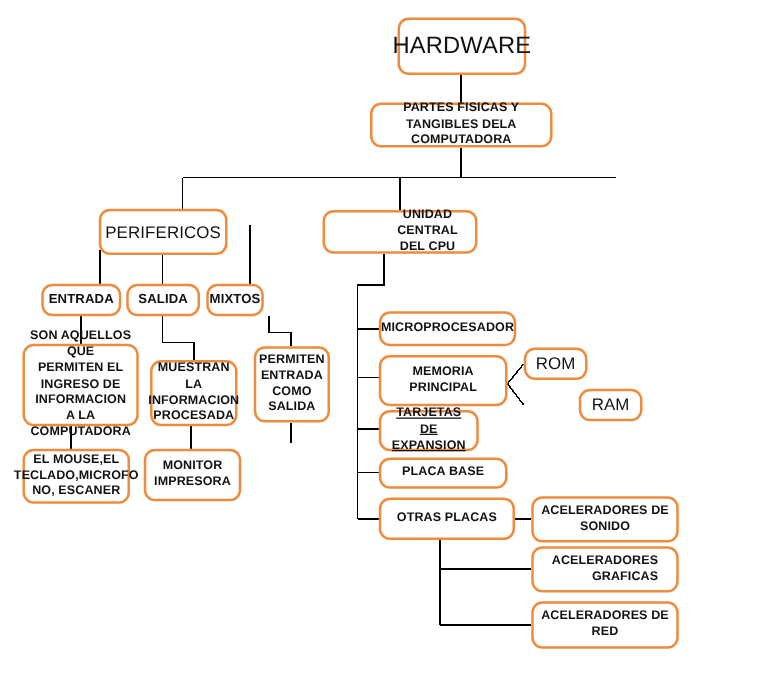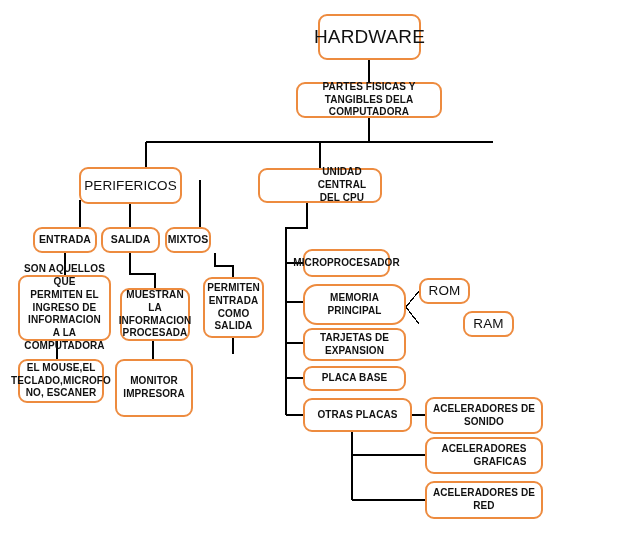--- a/index.html
+++ b/index.html
@@ -121,39 +121,39 @@
 COMPUTADORA</div>
 
   <div class="node sz-tiny" style="left:18px; top:359px; width:86px; height:44px;">EL MOUSE,EL
 TECLADO,MICROFO
 NO, ESCANER</div>
 
   <div class="node sz-tiny" style="left:120px; top:288px; width:70px; height:53px;">MUESTRAN LA
 INFORMACION
 PROCESADA</div>
 
-  <div class="node sz-tiny" style="left:115px; top:359px; width:78px; height:58px;">MONITOR
+  <div class="node sz-tiny" style="left:115px; top:359px; width:78px; height:42px;">MONITOR
 IMPRESORA</div>
 
   <div class="node sz-tiny" style="left:203px; top:277px; width:61px; height:61px;">PERMITEN
 ENTRADA
 COMO
 SALIDA</div>
 
 
-  <div class="node sz-tiny" style="left:303px; top:249px; width:87px; height:28px;">MICROPROCESADOR</div>
+  <div class="node sz-tiny" style="left:303px; top:249px; width:110px; height:28px;">MICROPROCESADOR</div>
 
-  <div class="node sz-tiny" style="left:303px; top:284px; width:103px; height:41px;border-radius:14px;">MEMORIA
+  <div class="node sz-tiny" style="left:303px; top:284px; width:103px; height:41px;">MEMORIA
 PRINCIPAL</div>
 
   <div class="node sz-big" style="left:419px; top:278px; width:51px; height:26px;">ROM</div>
 
   <div class="node sz-big" style="left:419px; top:311px; width:51px; height:26px;margin-left:44px;">RAM</div>
 
-  <div class="node sz-tiny" style="left:303px; top:328px; width:103px; height:33px;">TARJETAS  DE
+  <div class="node sz-tiny" style="left:303px; top:328px; width:80px; height:33px;text-decoration:underline;">TARJETAS  DE
 EXPANSION</div>
 
   <div class="node sz-tiny" style="left:303px; top:366px; width:103px; height:25px;">PLACA BASE</div>
 
   <div class="node sz-tiny" style="left:303px; top:398px; width:109px; height:34px;">OTRAS PLACAS</div>
 
   <div class="node sz-tiny" style="left:425px; top:397px; width:118px; height:37px;">ACELERADORES  DE
 SONIDO</div>
 
   <div class="node sz-tiny" style="left:425px; top:437px; width:118px; height:37px;text-align:right;">ACELERADORES

